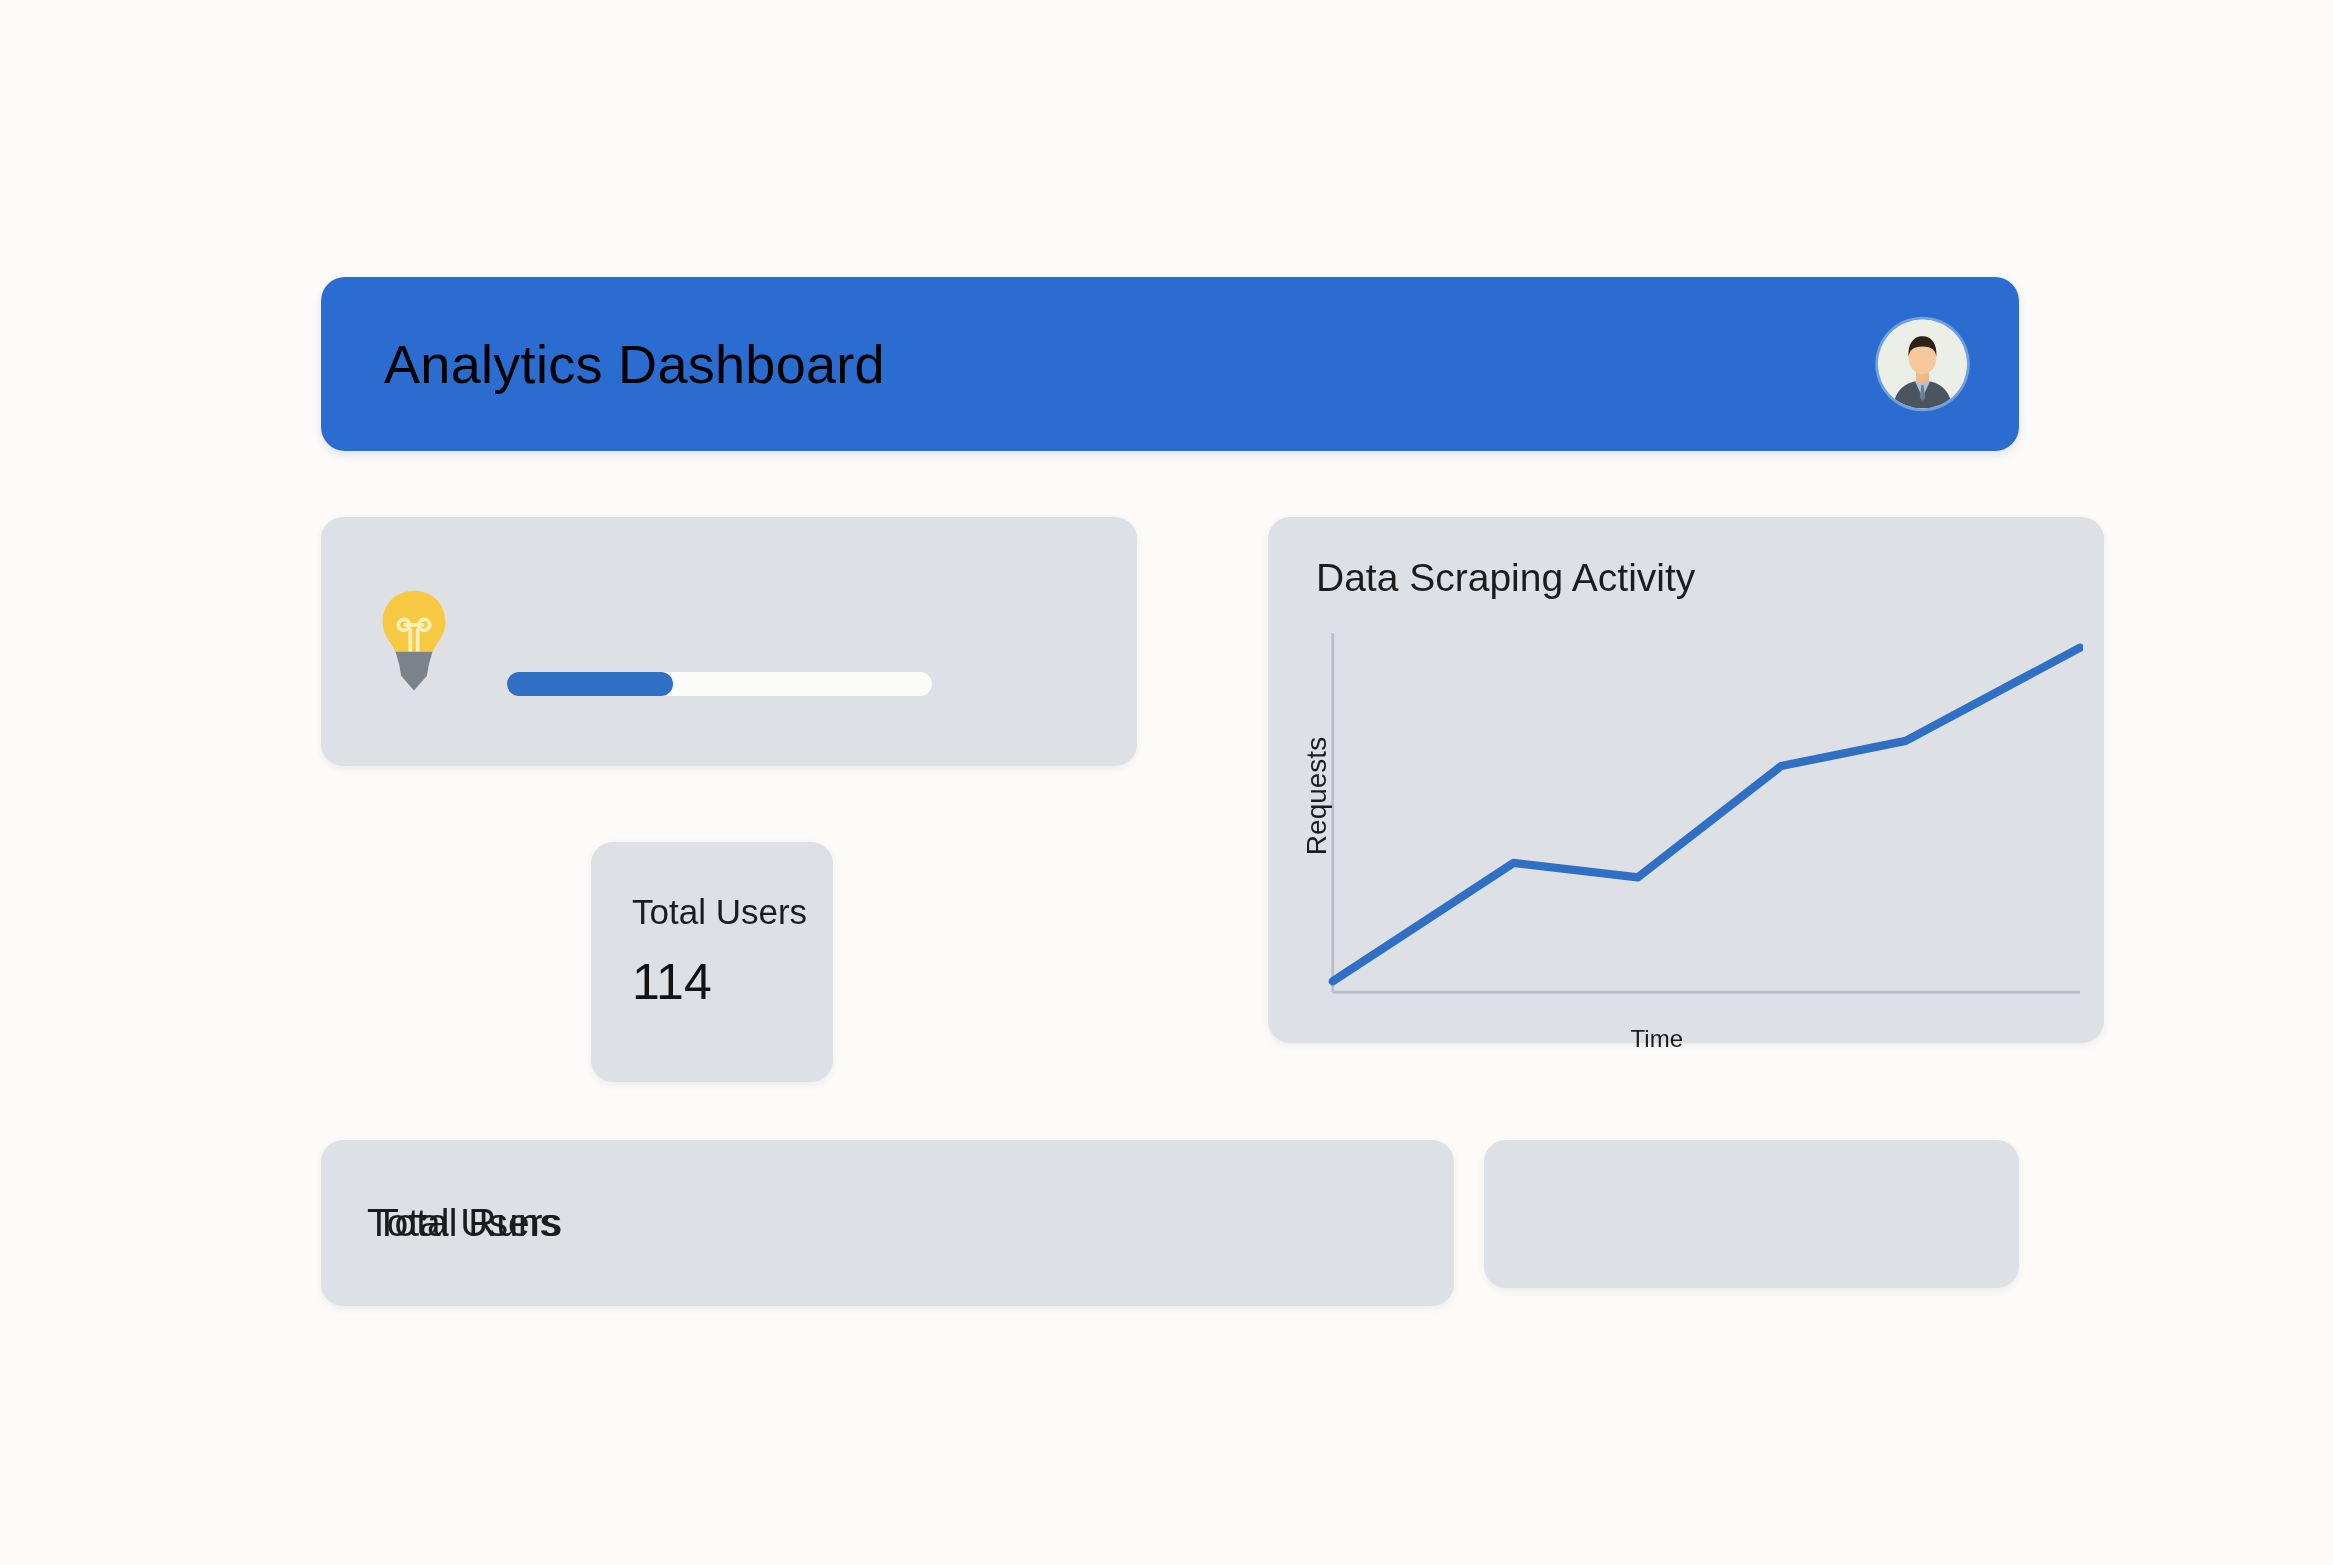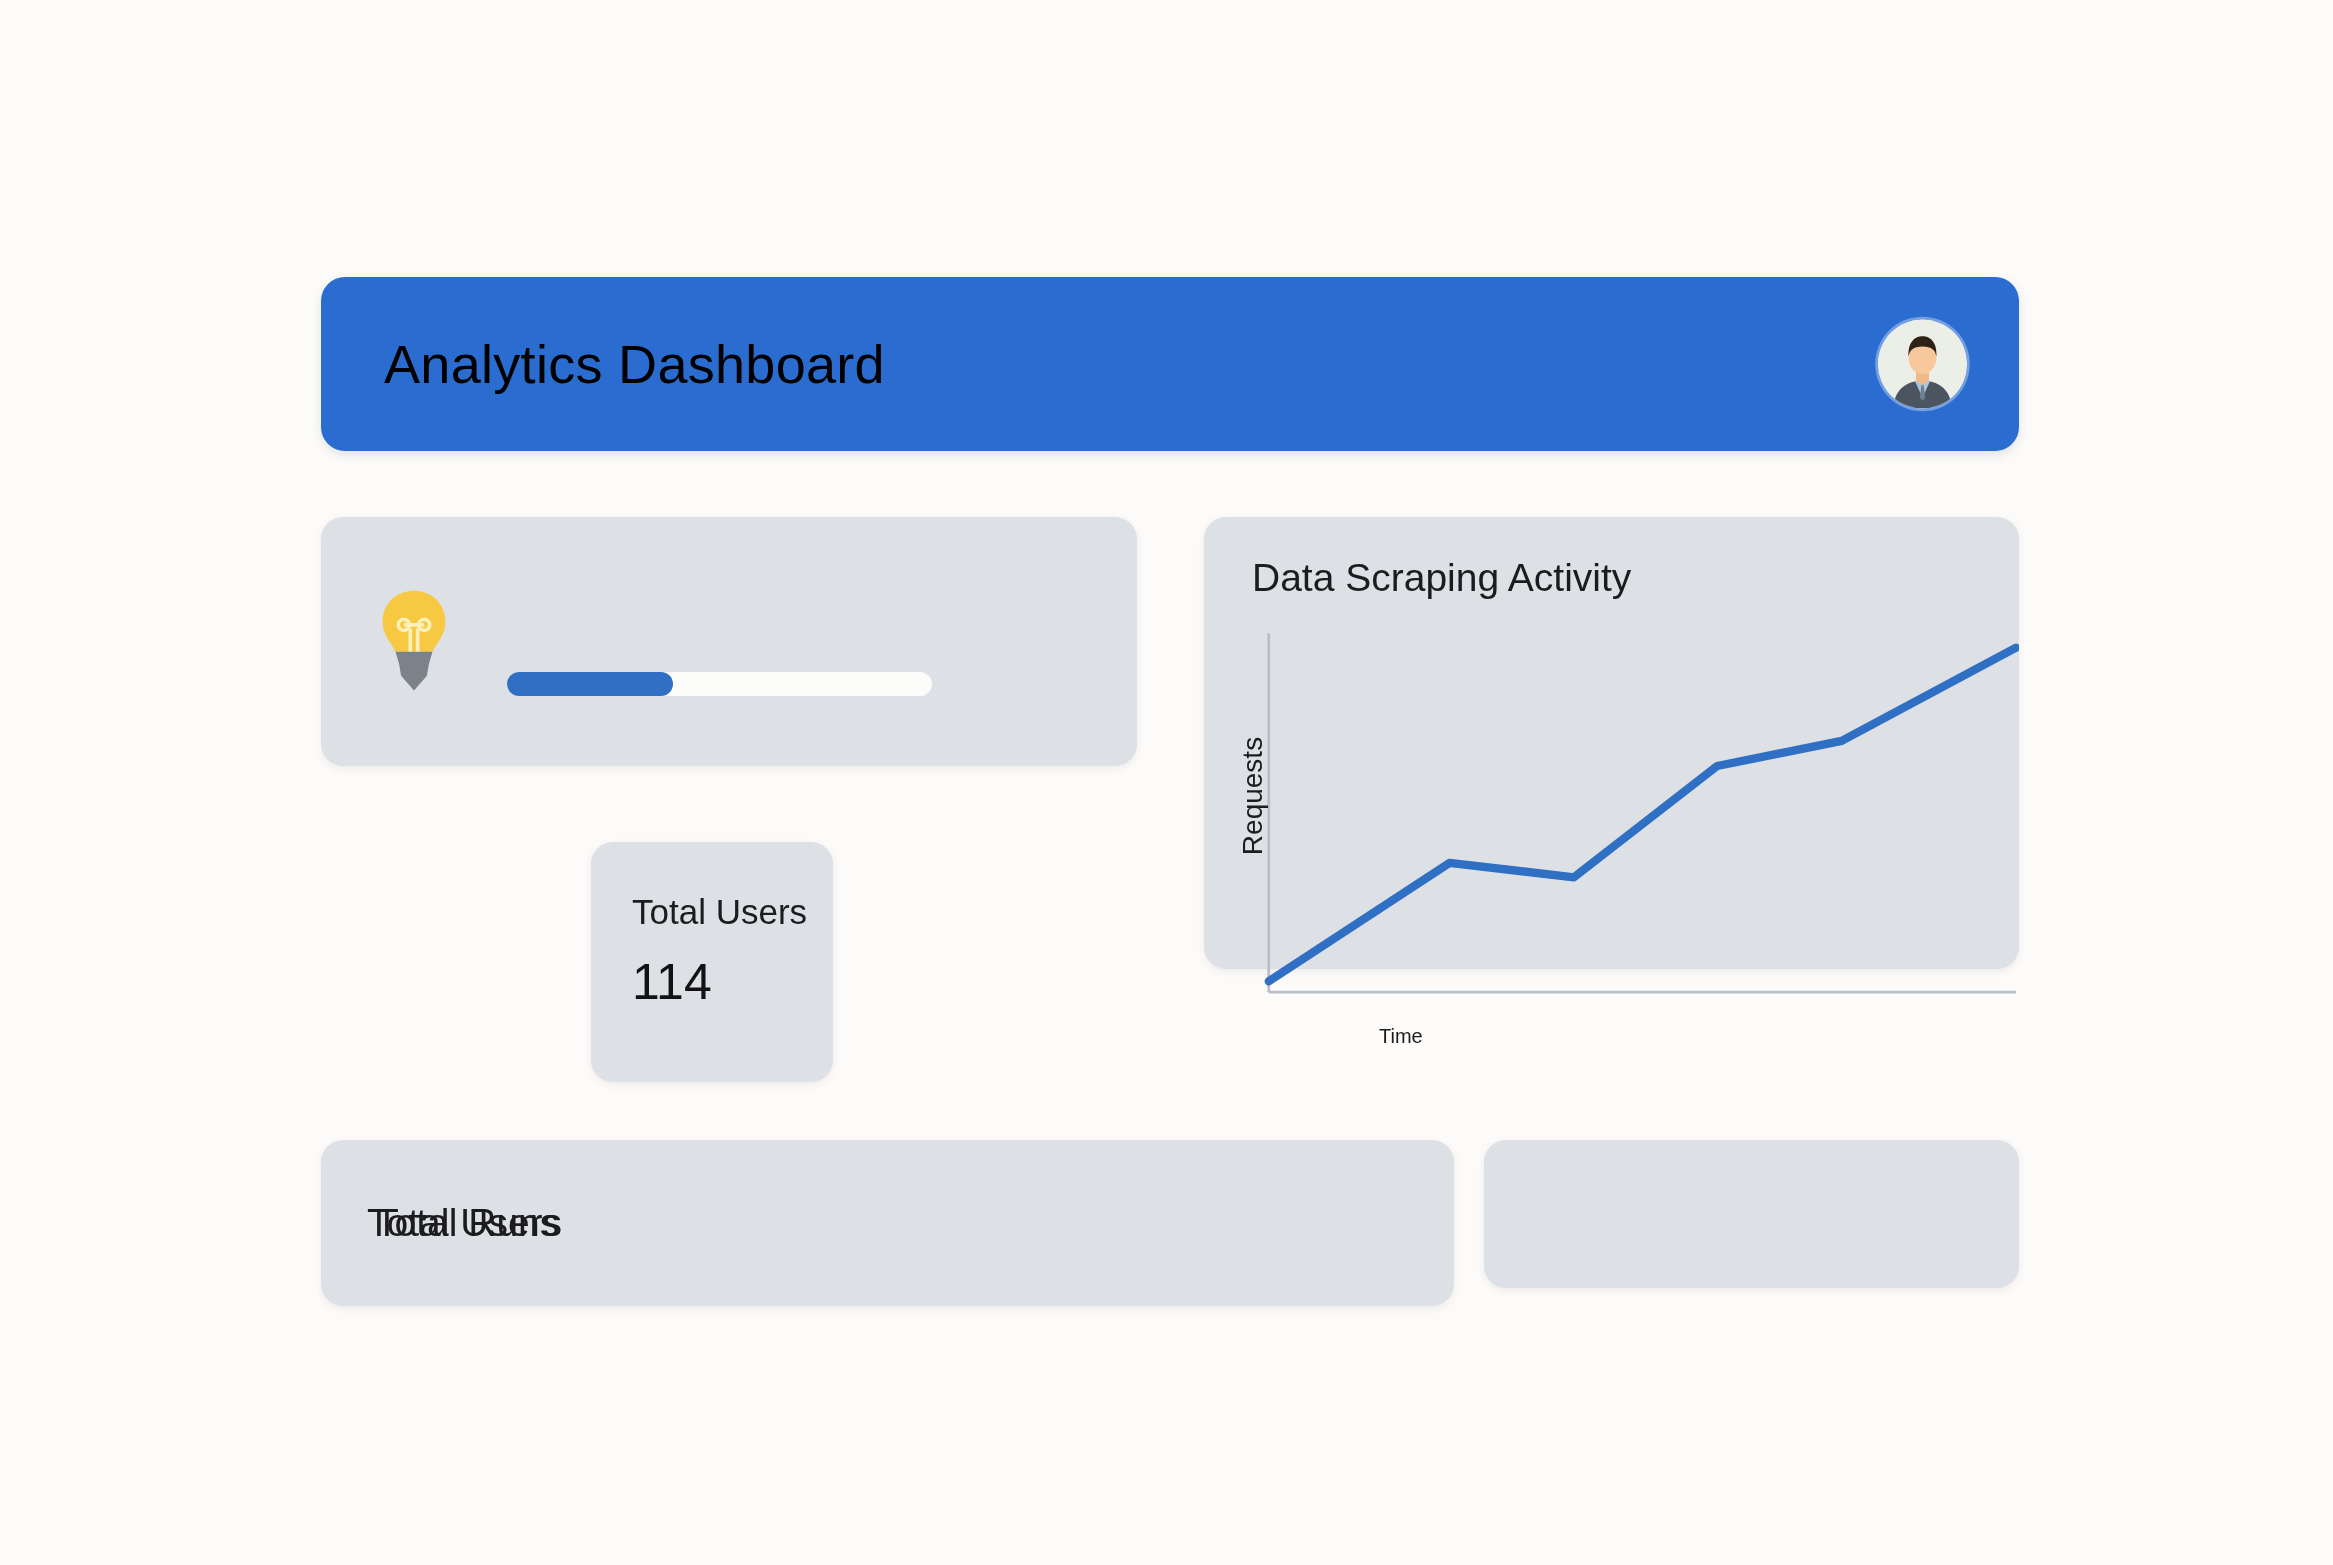--- a/index.html
+++ b/index.html
@@ -121,24 +121,25 @@
     position: absolute;
     left: 41px;
     top: 111px;
     font-size: 50px;
     color: #121214;
     white-space: nowrap;
   }
 
   
   .card-chart {
-    left: 1204px;
+    left: 1268px;
     top: 517px;
     width: 815px;
-    height: 452px;
+    height: 526px;
+    padding-left: 21px;
   }
   .chart-title {
     position: absolute;
     left: 48px;
     top: 39px;
     font-size: 39px;
     color: #1c1c1e;
     white-space: nowrap;
   }
   .chart-plot {
@@ -156,22 +157,22 @@
     text-align: center;
     transform: rotate(-90deg);
     font-size: 28px;
     color: #1c1c1e;
   }
   .axis-label-x {
     position: absolute;
     left: 175px;
     top: 508px;
     width: 240px;
-    text-align: left;
-    font-size: 20px;
+    text-align: right;
+    font-size: 24px;
     color: #1c1c1e;
   }
 
   
   .card-bottom-wide {
     left: 321px;
     top: 1140px;
     width: 1133px;
     height: 166px;
   }

